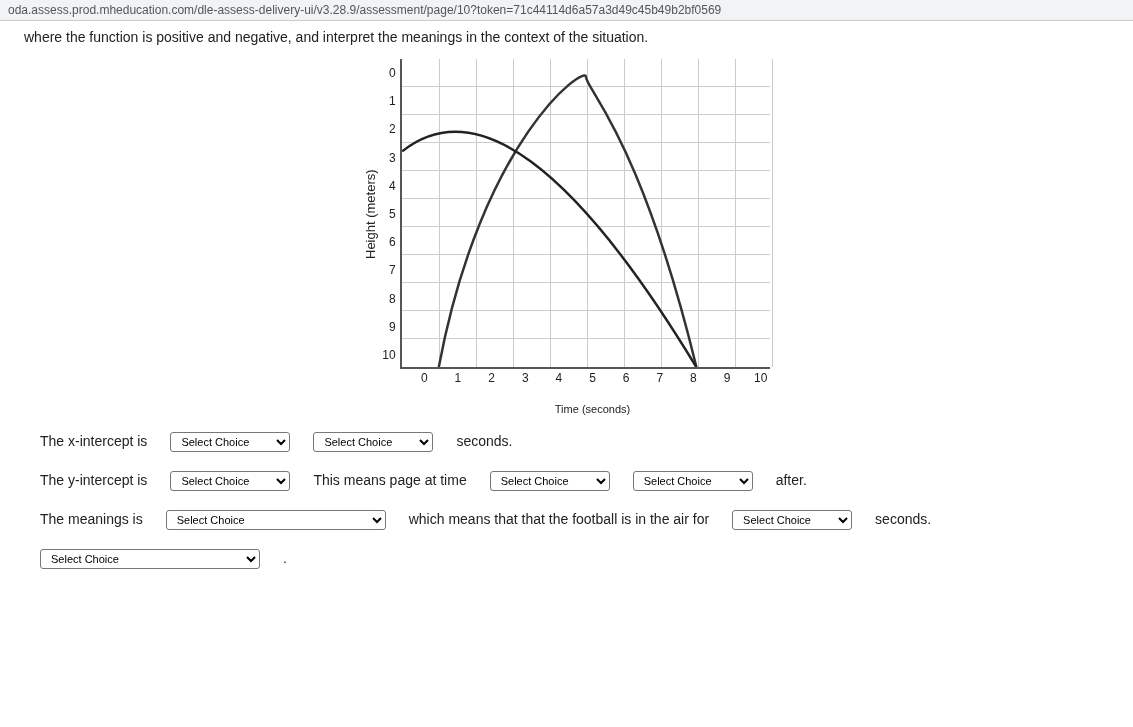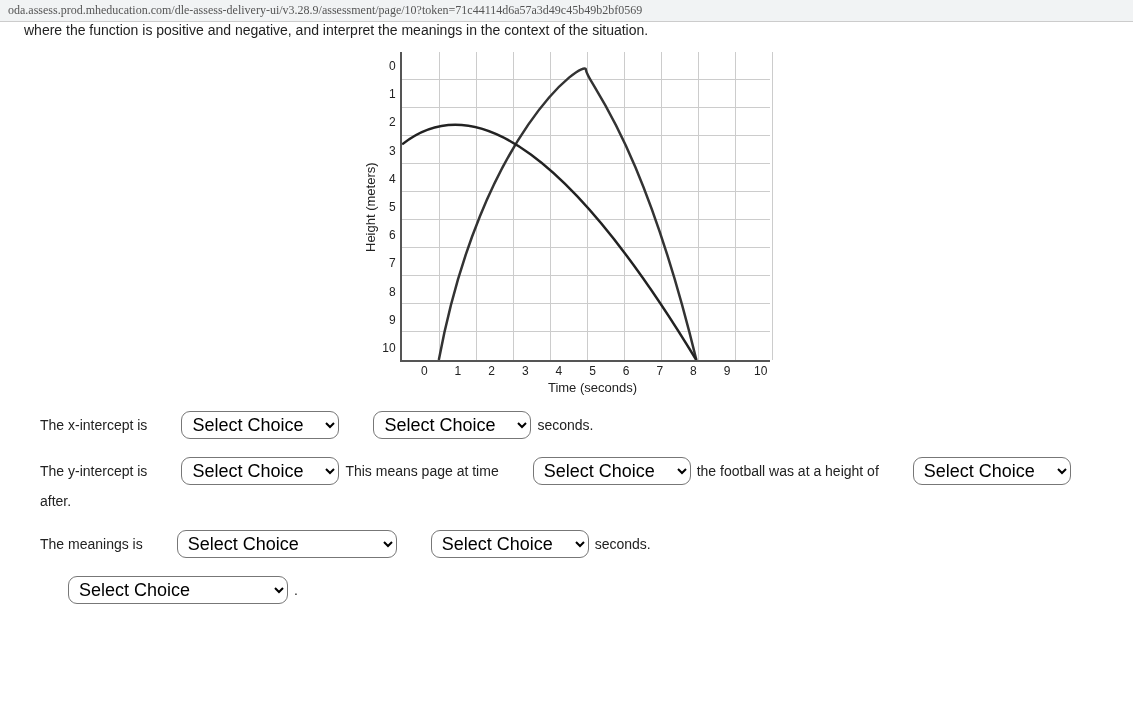--- a/index.html
+++ b/index.html
@@ -14,24 +14,23 @@
     }
     .url-bar {
       background: #f1f3f4;
       border-bottom: 1px solid #ccc;
       padding: 3px 8px;
       font-size: 12px;
       color: #555;
       white-space: nowrap;
       overflow: hidden;
       text-overflow: ellipsis;
-      font-family: Liberation Serif, serif;
     }
     .instruction {
-      padding: 0 24px 4px 24px;
+      padding: 8px 24px 4px 24px;
       font-size: 14px;
       color: #222;
     }
     .chart-area {
       display: flex;
       justify-content: center;
       margin: 10px 0 16px 0;
     }
     .chart-container {
       position: relative;
@@ -108,49 +107,48 @@
       margin-left: 0;
       margin-top: 2px;
       padding: 0 0 0 0;
     }
     .x-axis-numbers span {
       font-size: 12px;
       width: 33.6px;
       text-align: center;
     }
     .x-axis-label {
-      font-size: 13px;
+      font-size: 11px;
       text-align: center;
-      margin-top: 2px;
+      margin-top: 18px;
     }
     .questions {
       padding: 0 40px;
     }
     .question-row {
       display: flex;
       align-items: center;
       flex-wrap: wrap;
-      gap: 6px;
+      gap: 23px;
       margin-bottom: 18px;
       font-size: 14px;
       line-height: 1.5;
     }
     .question-row span {
       display: inline;
     }
     select {
       border: 1px solid #777;
-      border-radius: 9px;
+      border-radius: 3px;
       padding: 2px 18px 2px 6px;
-      font-size: 18px;
+      font-size: 11px;
       background: #fff;
       cursor: pointer;
       appearance: auto;
       min-width: 120px;
-      margin-left: 28px;
     }
     .select-wide {
       min-width: 220px;
     }
   </style>
 </head>
 <body>
 
 <div class="url-bar">
   <span>oda.assess.prod.mheducation.com/dle-assess-delivery-ui/v3.28.9/assessment/page/10?token=71c44114d6a57a3d49c45b49b2bf0569</span>
@@ -255,32 +253,32 @@
 
   <div class="question-row">
     <span>The y-intercept is</span>
     <select>
       <option>Select Choice</option>
     </select>
     <span>This means page at time</span>
     <select>
       <option>Select Choice</option>
     </select>
-    <span>the football was at a height of</span>
     <select>
       <option>Select Choice</option>
     </select>
     <span>after.</span>
   </div>
 
   <div class="question-row">
     <span>The meanings is</span>
     <select class="select-wide">
       <option>Select Choice</option>
     </select>
+    <span>which means that that the football is in the air for</span>
     <select>
       <option>Select Choice</option>
     </select>
     <span>seconds.</span>
   </div>
 
   <div class="question-row">
     <select class="select-wide">
       <option>Select Choice</option>
     </select>

